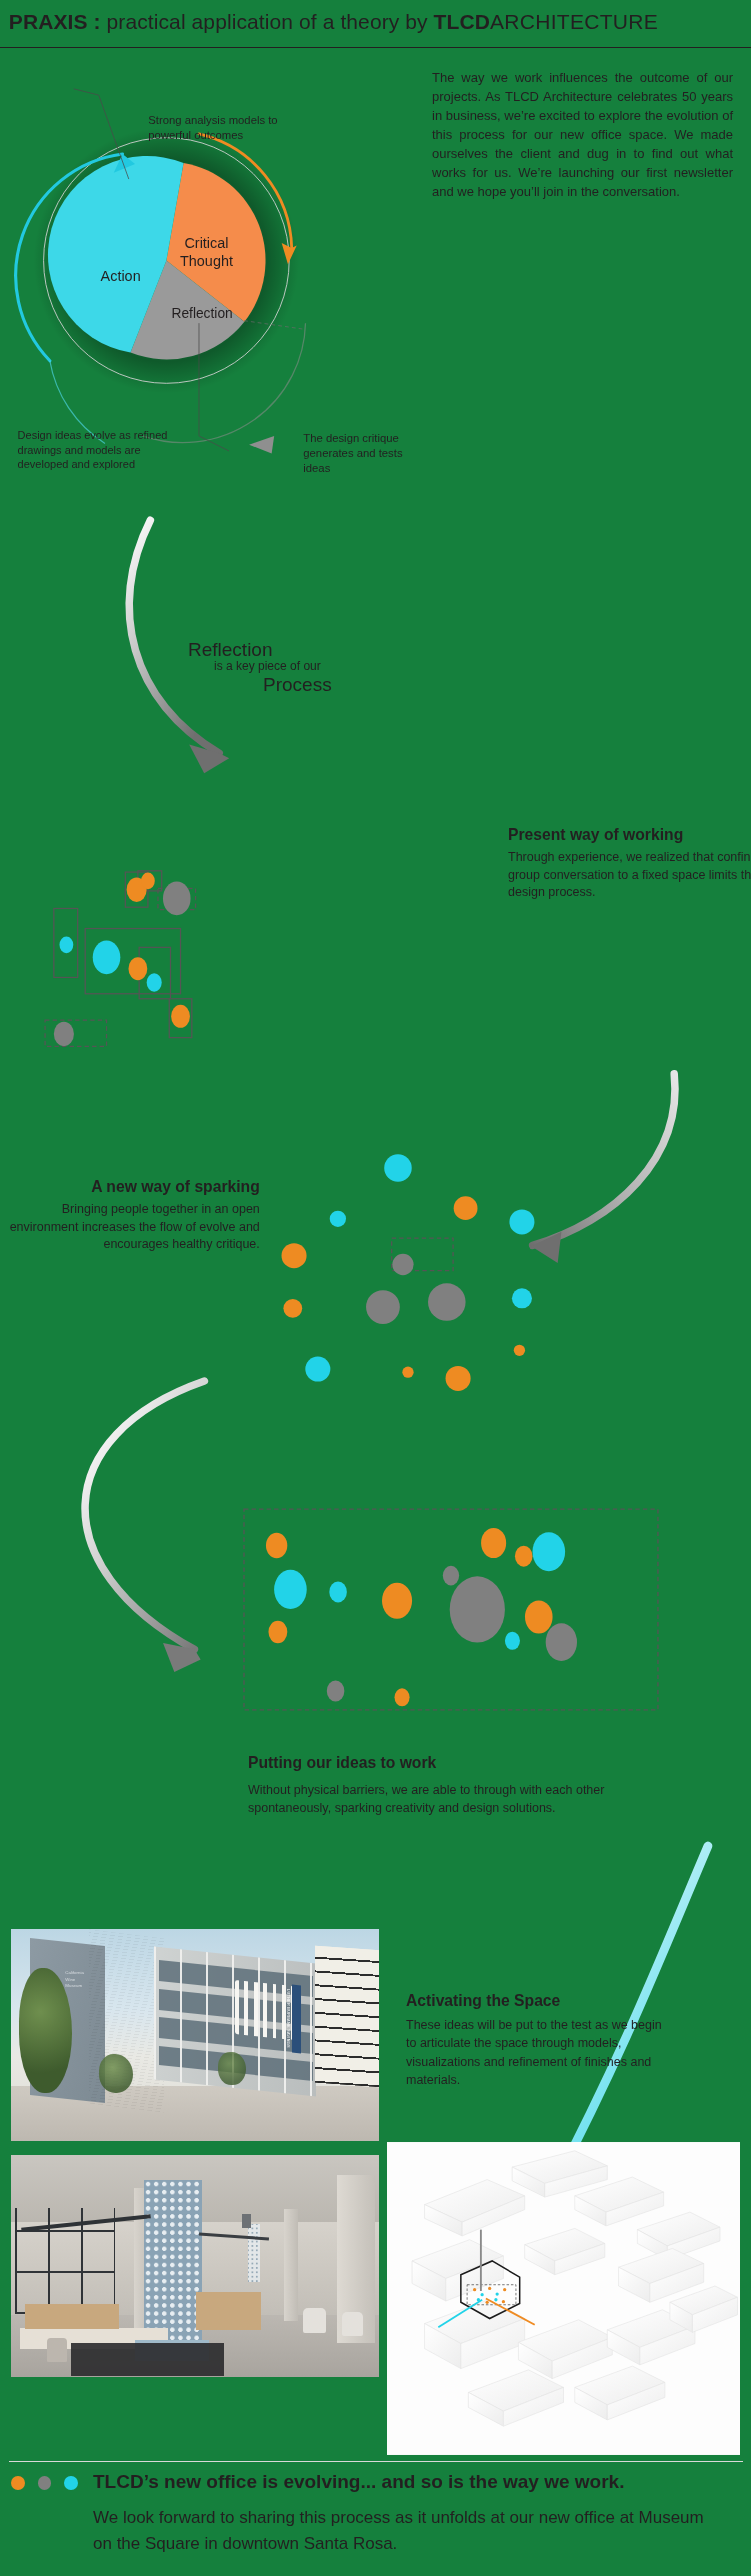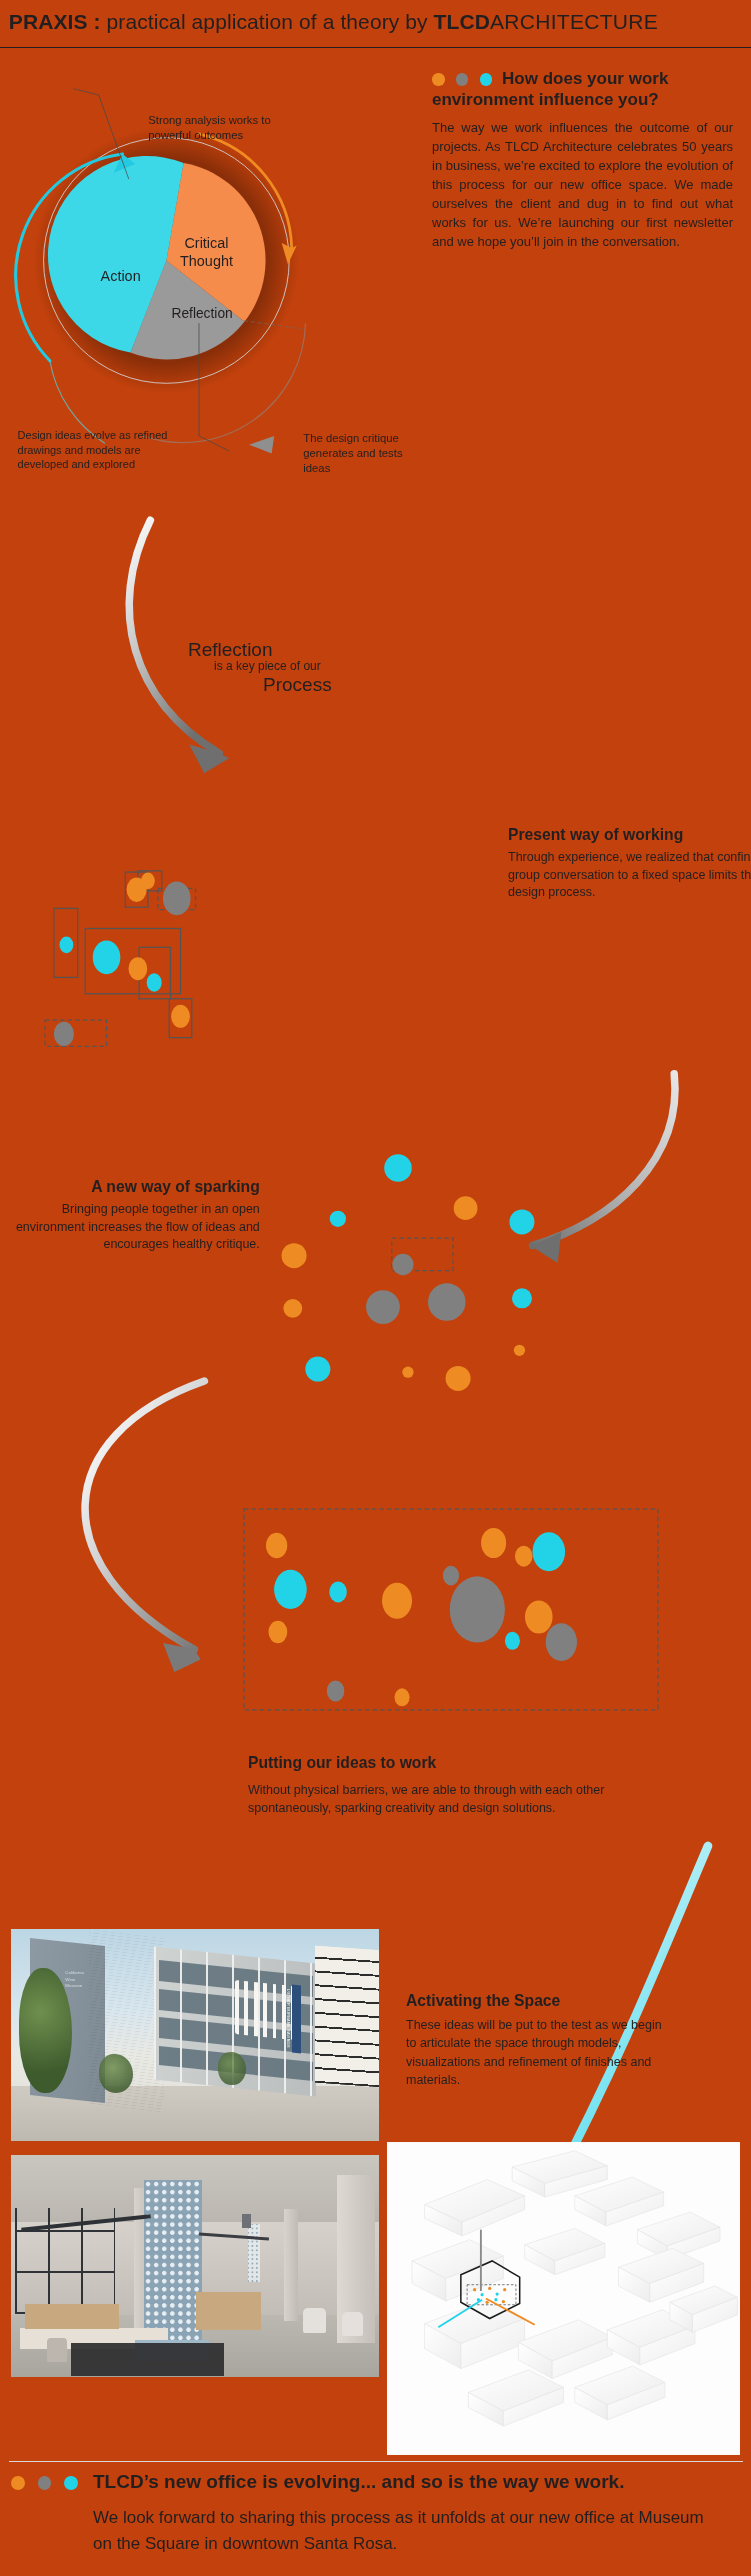--- a/index.html
+++ b/index.html
@@ -8,21 +8,21 @@
     width:752px;
     font-family:"Liberation Sans", sans-serif;
     color:#231f20;
     -webkit-font-smoothing:antialiased;
   }
   #page{
     position:relative;
     width:752px;
     height:2576px;
     overflow:hidden;
-    background:#c2410c;
+    background:#15803d;
   }
   
   #header-rule{
     position:absolute; left:0; top:0; width:752px; height:48px;
     border-bottom:1.3px solid #231f20;
     box-sizing:border-box;
   }
   #header-title{
     position:absolute; left:8.8px; top:10px;
     font-size:21px; letter-spacing:0.1px; white-space:nowrap;
@@ -127,27 +127,20 @@
 <body>
 
 <div id="page">
 
   <div id="header-rule"></div>
   <div id="header-title" class="nosel">
     <span class="b">PRAXIS :</span><span class="l"> practical application of a theory by </span><span class="b">TLCD</span><span class="thin">ARCHITECTURE</span>
   </div>
 
   <div class="abs" id="intro">
-    <div id="intro-heading">
-      <span id="intro-dots">
-        <span class="dot" style="background:#ee8b22"></span>
-        <span class="dot" style="background:#808080"></span>
-        <span class="dot" style="background:#22d3e8"></span>
-      </span><span>How does your work environment influence you?</span>
-    </div>
     <div id="intro-body">The way we work influences the outcome of our projects. As TLCD Architecture celebrates 50 years in business, we’re excited to explore the evolution of this process for our new office space. We made ourselves the client and dug in to find out what works for us. We’re launching our first newsletter and we hope you’ll join in the conversation.</div>
   </div>
 
   <div class="abs" id="pie-wrap">
     <svg width="401" height="401" viewBox="0 0 640 640">
       <defs>
         <radialGradient id="shadowHalo" cx="50%" cy="50%" r="50%">
           <stop offset="62%" stop-color="#000" stop-opacity="0"></stop>
           <stop offset="76%" stop-color="#000" stop-opacity="0.30"></stop>
           <stop offset="100%" stop-color="#000" stop-opacity="0"></stop>
@@ -183,21 +176,21 @@
       <path d="M470,420 A196,196 0 0,1 210,600" fill="none" stroke="#8c8c8c" stroke-width="2" opacity=".55"></path>
 
       <polyline points="100,46 140,56 188,190" fill="none" stroke="#4a4a4a" stroke-width="1.2"></polyline>
       <polyline points="300,420 300,600 348,624" fill="none" stroke="#4a4a4a" stroke-width="1.2"></polyline>
 
       <line x1="372" y1="416" x2="470" y2="430" stroke="#6a6a6a" stroke-width="1.1" stroke-dasharray="6 5"></line>
 
       <path d="M420,600 l-40,14 l36,14 z" fill="#8f8f8f"></path>
     </svg>
 
-    <div id="pie-callout-1">Strong analysis works to powerful outcomes</div>
+    <div id="pie-callout-1">Strong analysis models to powerful outcomes</div>
     <div id="pie-callout-2">Design ideas evolve as refined drawings and models are developed and explored</div>
     <div id="pie-callout-3">The design critique generates and tests ideas</div>
   </div>
 
   <svg class="abs" style="left:125px;top:514px;" width="226" height="288" viewBox="0 0 360 460">
     <defs>
       <linearGradient id="g1" x1="0" y1="0" x2="0.6" y2="1">
         <stop offset="0%" stop-color="#ffffff"></stop>
         <stop offset="45%" stop-color="#c6c6c6"></stop>
         <stop offset="100%" stop-color="#6f6f6f"></stop>
@@ -245,21 +238,21 @@
         <stop offset="55%" stop-color="#b0b0b0"></stop>
         <stop offset="100%" stop-color="#6f6f6f"></stop>
       </linearGradient>
     </defs>
     <path d="M286,14 C300,150 190,250 60,288" fill="none" stroke="url(#g2)" stroke-width="12" stroke-linecap="round"></path>
     <path d="M60,288 l46,-22 l-6,50 l-44,-28 z" fill="#6f6f6f"></path>
   </svg>
 
   <div class="abs" id="newway-text">
     <div id="newway-title">A new way of sparking</div>
-    <div id="newway-body">Bringing people together in an open environment increases the flow of ideas and encourages healthy critique.</div>
+    <div id="newway-body">Bringing people together in an open environment increases the flow of evolve and encourages healthy critique.</div>
   </div>
 
   <svg class="abs" style="left:269px;top:1128px;" width="288" height="288" viewBox="0 0 460 460" id="newway-diagram">
       <rect x="196" y="176" width="98" height="52" fill="none" stroke="#555" stroke-width="2" stroke-dasharray="7 5"></rect>
       <circle cx="206" cy="64" r="22" fill="#22d3e8"></circle>
       <circle cx="110" cy="145" r="13" fill="#22d3e8"></circle>
       <circle cx="40" cy="204" r="20" fill="#ee8b22"></circle>
       <circle cx="38" cy="288" r="15" fill="#ee8b22"></circle>
       <circle cx="78" cy="385" r="20" fill="#22d3e8"></circle>
       <circle cx="222" cy="390" r="9" fill="#ee8b22"></circle>

